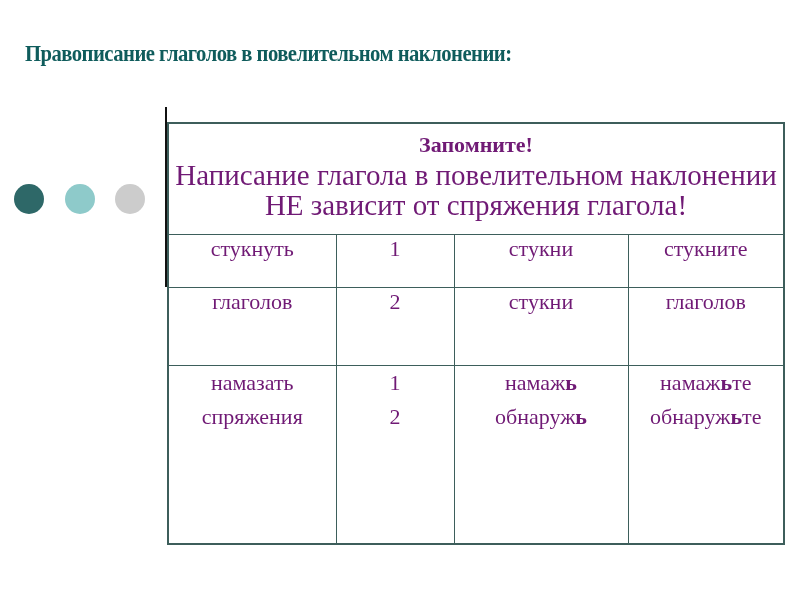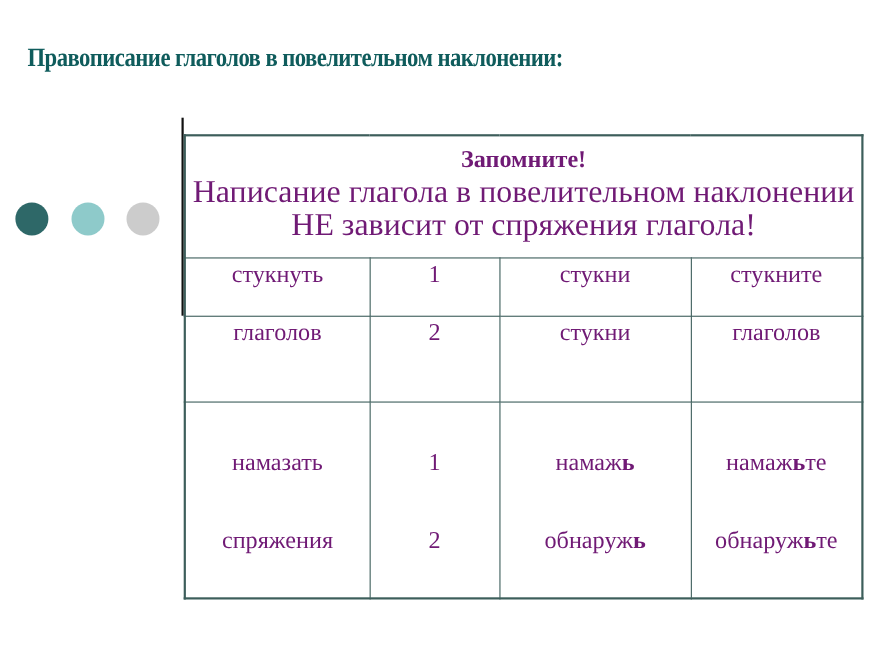--- a/index.html
+++ b/index.html
@@ -29,21 +29,21 @@
       border: 1px solid #3d5e5b; text-align: center; vertical-align: top;
       font-size: 22px; line-height: 27px; padding: 0 4px;
     }
     .head-cell { padding-top: 6px !important; }
     .remember { font-weight: bold; font-size: 22px; line-height: 30px; display: block; margin-top: 0; }
     .note { display: block; font-size: 29px; line-height: 30px; }
     .r-head td { height: 90px; padding-top: 6px; }
     .r-1 td { height: 52px; padding-top: 6px; }
     .r-2 td { height: 77px; padding-top: 6px; }
     .r-3 td { padding-top: 4px; vertical-align: top; }
-    .line { display: block; line-height: 34px; margin-top: 37px; }
+    .line { display: block; line-height: 34px; }
     b.soft { font-weight: bold; }
   </style>
 </head>
 <body>
 
 <div class="title">Правописание глаголов в повелительном наклонении:</div>
 
 <div class="dot dot1" style="background:#2e6868"></div>
 <div class="dot dot2" style="background:#8ecaca"></div>
 <div class="dot dot3" style="background:#cccccc"></div>

